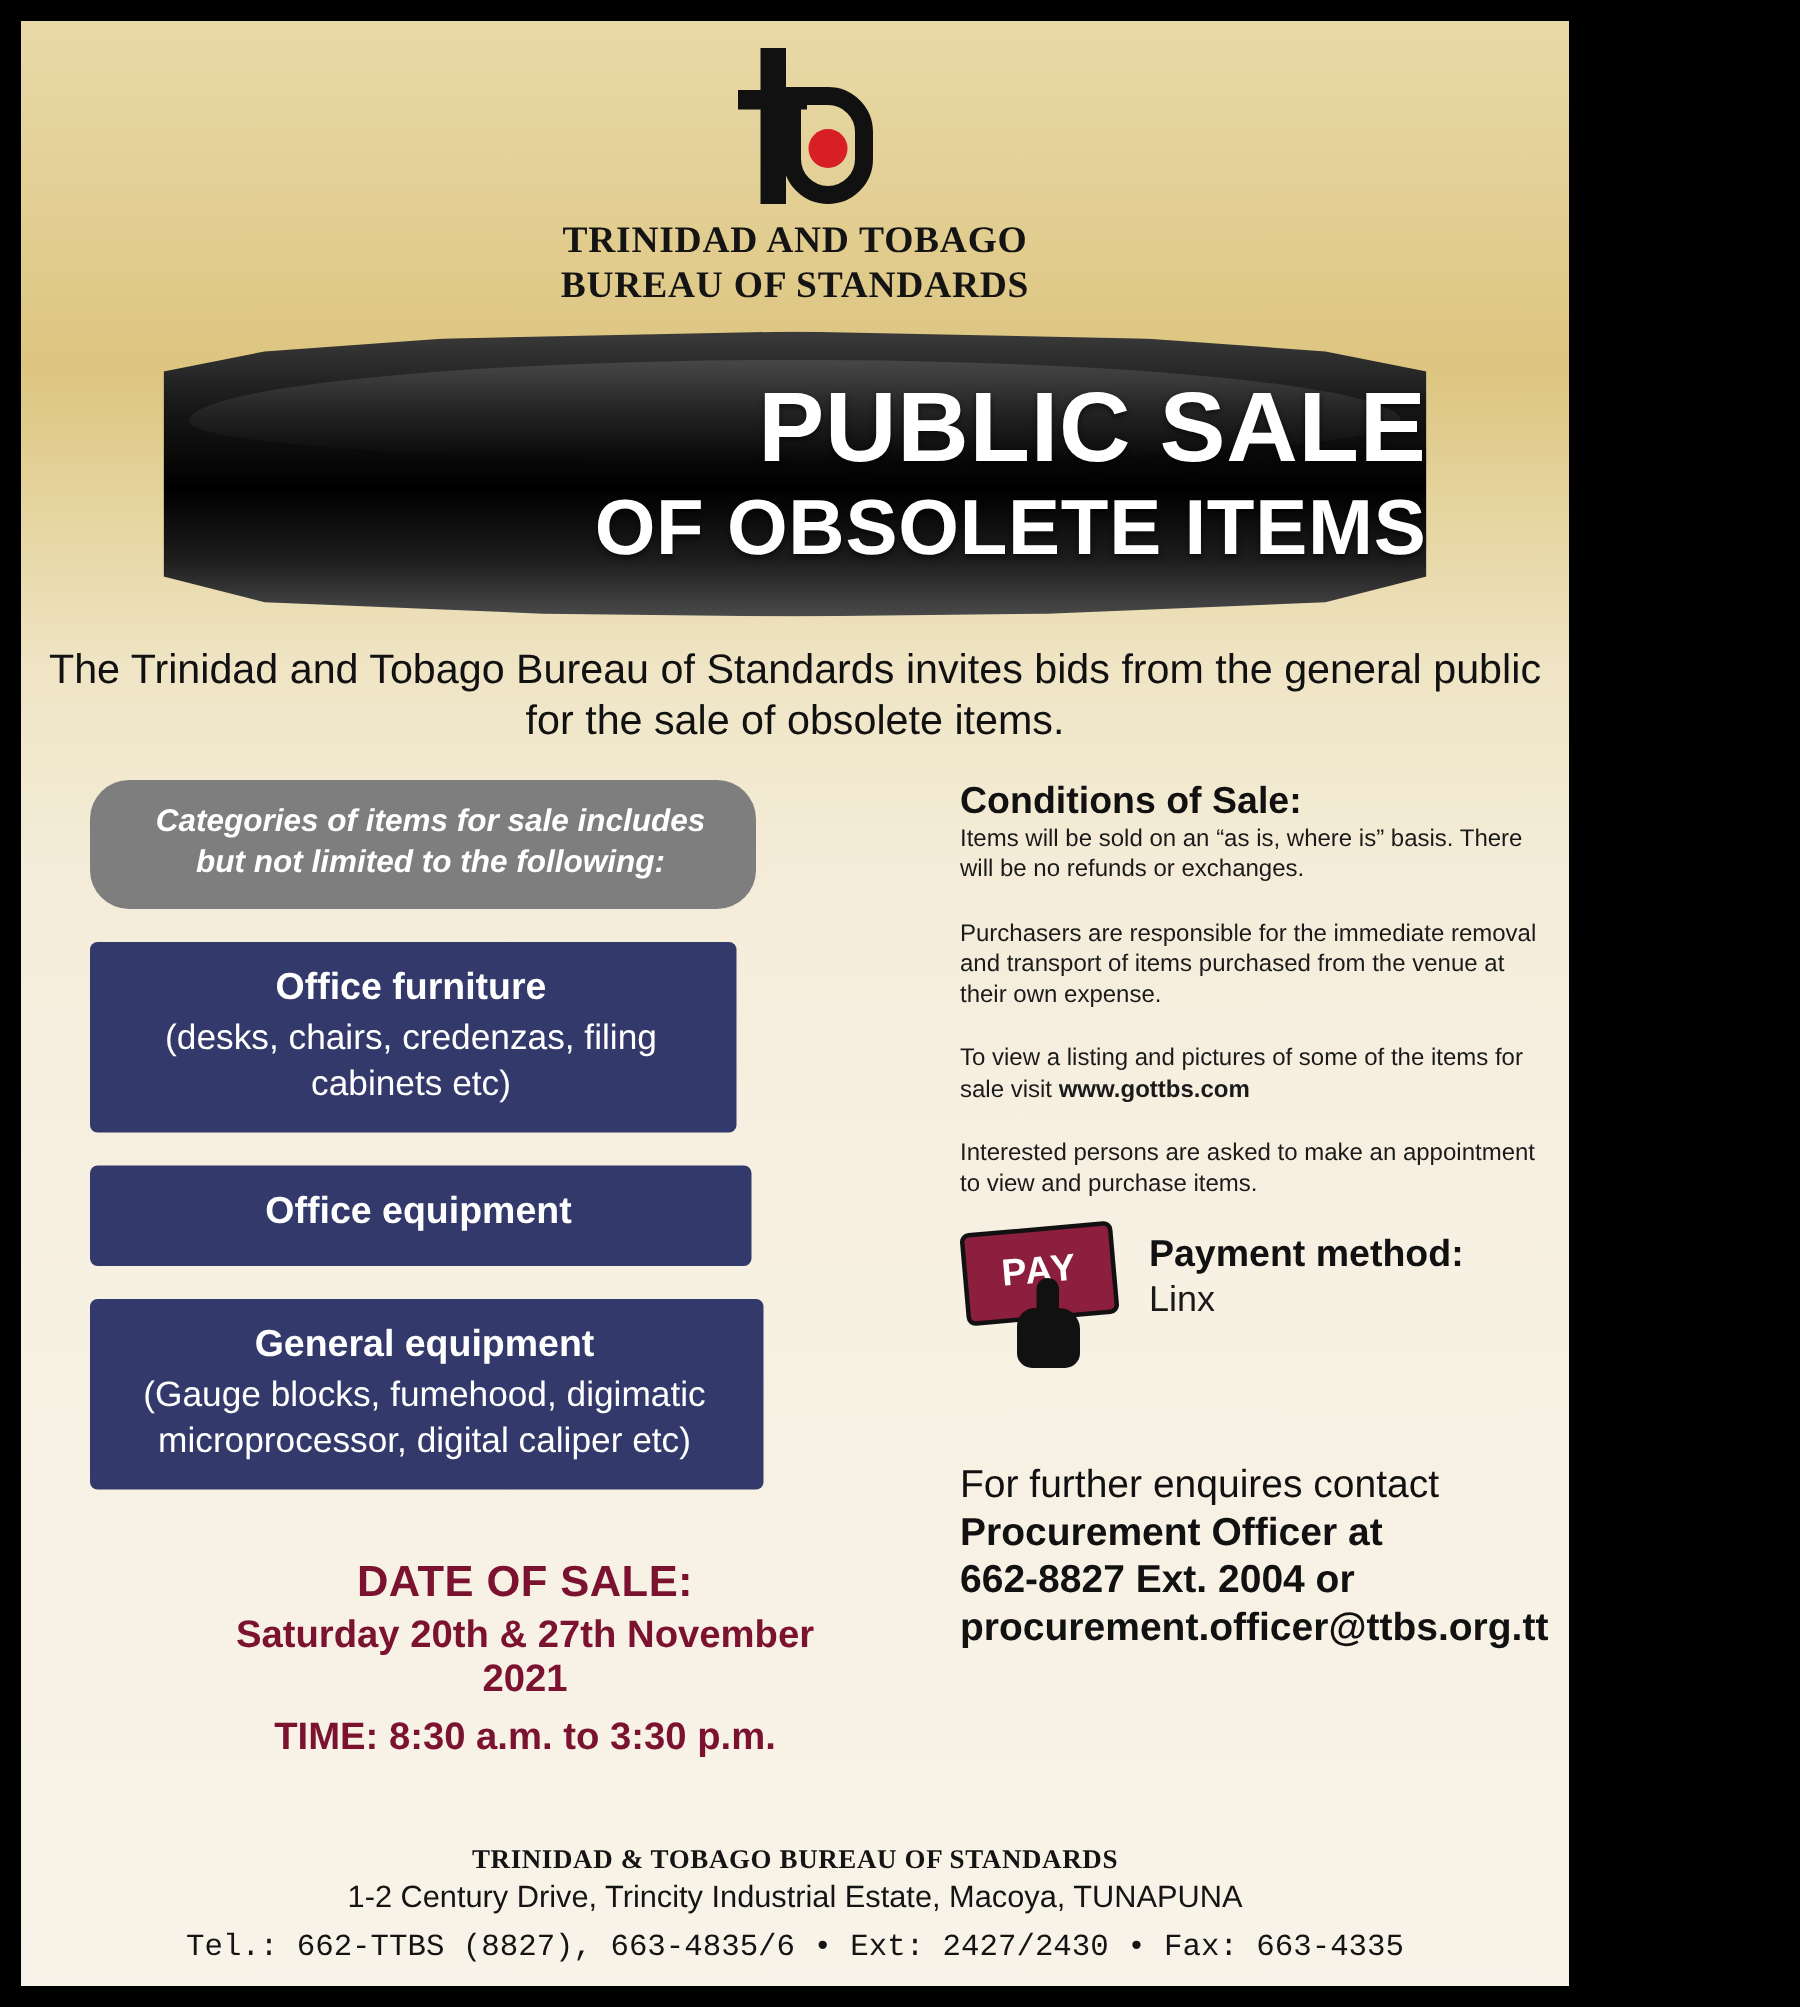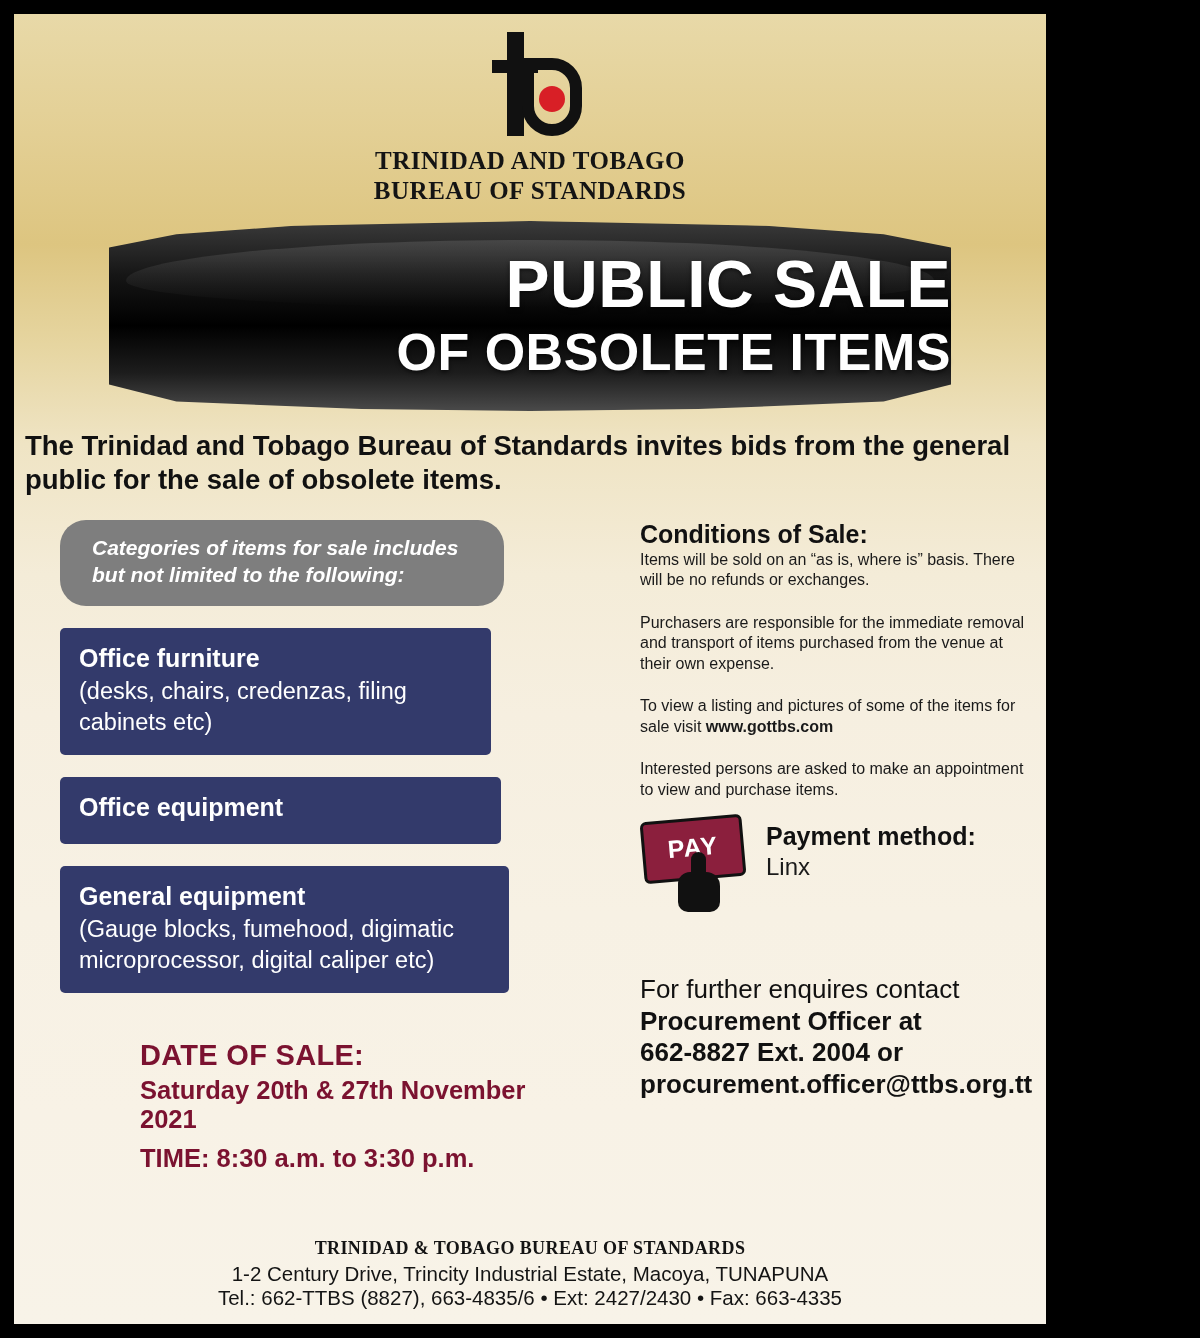--- a/index.html
+++ b/index.html
@@ -132,35 +132,37 @@
     font-size: 52px;
     letter-spacing: 0.5px;
     line-height: 1.12;
     margin-top: 6px;
   }
 
   
   .intro {
     width: 1010px;
     margin: 18px auto 0 auto;
+    text-align: center;
     font-size: 27.5px;
-    font-weight: bold;
+    font-weight: normal;
     color: #111;
     line-height: 1.25;
   }
 
   
   .cols {
     display: flex;
     margin-top: 22px;
     padding: 0 46px 0 46px;
   }
   .col-left {
     width: 500px;
     flex: 0 0 500px;
+    text-align: center;
   }
   .col-right {
     flex: 1 1 auto;
     padding-left: 80px;
   }
 
   .cat-header {
     background: #7e7e7e;
     color: #fff;
     border-radius: 26px;
@@ -322,21 +324,22 @@
     font-weight: bold;
     font-size: 18px;
     letter-spacing: 0.4px;
   }
   .footer .f2 {
     font-size: 20.5px;
     margin-top: 3px;
   }
   .footer .f3 {
     font-size: 20.5px;
-    margin-top: 0;
+    margin-top: 10px;
+    font-family: Liberation Mono, monospace;
   }
 </style>
 </head>
 <body>
 
 <div class="poster">
 
   <div class="logo-wrap">
     <div class="logo-mark">
       <div class="t-stem"></div>

